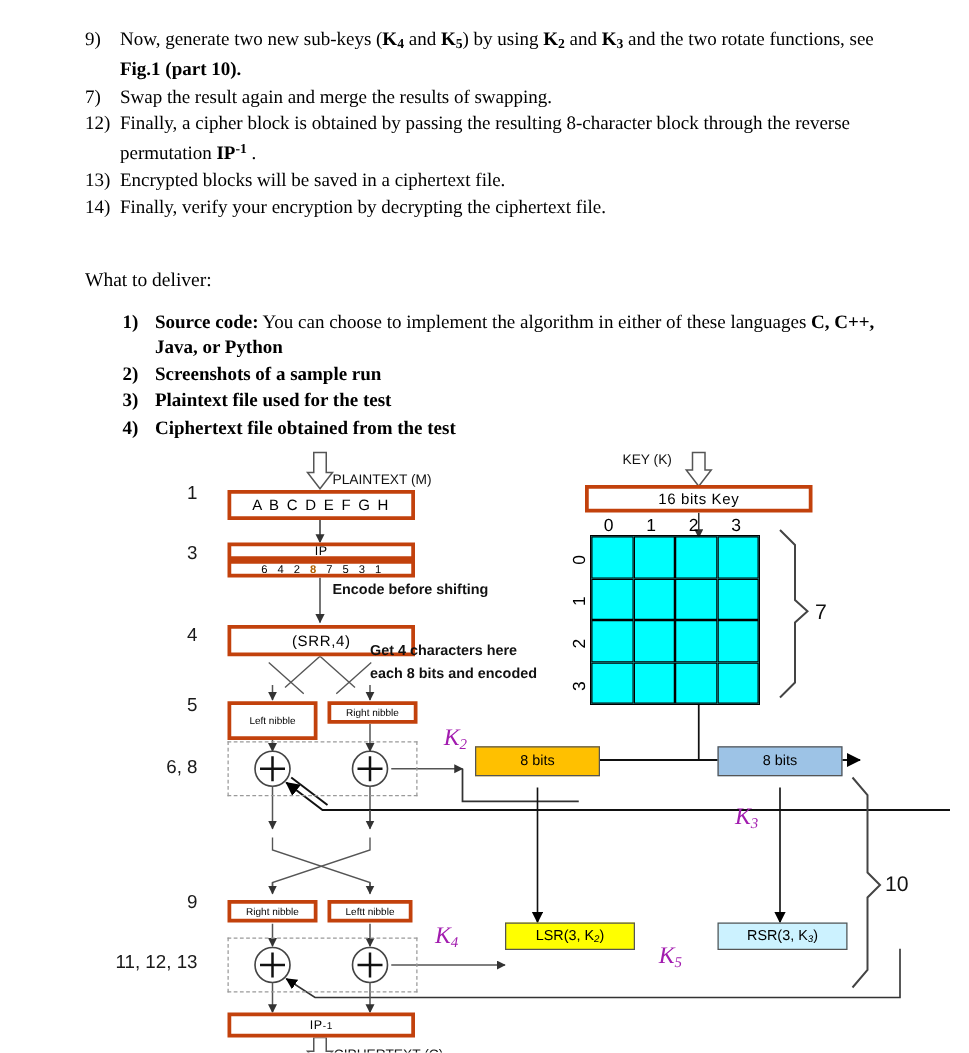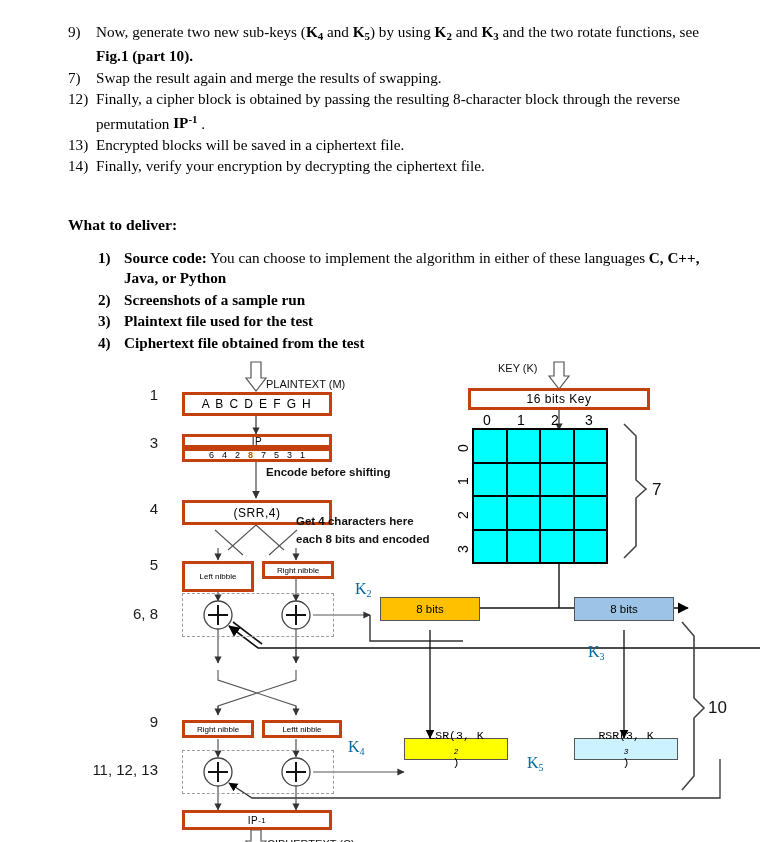--- a/index.html
+++ b/index.html
@@ -24,21 +24,21 @@
   }
   .li{ position:relative; padding-left:28px; margin-bottom:1px;}
   .li .num{ position:absolute; left:0; top:0; width:26px; text-align:left;}
   .li p{margin:0;}
   b{font-weight:bold;}
   sub{font-size:72%; vertical-align:-0.25em;}
   sup{font-size:72%; vertical-align:0.42em;}
 
   .deliver-head{
     position:absolute; left:68px; top:216px;
-    font-size:15.6px; font-weight:bold;
+    font-size:15.6px; font-weight:normal;
   }
   .deliver{
     position:absolute; left:98px; top:248px; width:630px;
     font-size:15.2px; line-height:20.4px;
   }
   .deliver .li{padding-left:26px;}
   .deliver .li .num{font-weight:bold;}
   .dbold{font-weight:bold;}
 
   
@@ -69,36 +69,37 @@
     position:absolute;
     font-family:"Liberation Sans", sans-serif;
     font-size:11px;
     color:#111;
     white-space:nowrap;
   }
   .lbl.bold{font-weight:bold;font-size:11.5px;}
   .klbl{
     position:absolute;
     font-family:"Liberation Serif", serif;
-    font-size:16px;
-    color:#0369a1;
+    font-style:italic;
+    font-size:19px;
+    color:#a21caf;
     white-space:nowrap;
   }
   .klbl sub{font-size:63%; vertical-align:-0.28em;}
 
   .cbox{
     position:absolute;
     box-sizing:border-box;
     border:1px solid #555;
     display:flex;align-items:center;justify-content:center;
     font-family:"Liberation Sans", sans-serif;
     font-size:11.5px;
     color:#000;
   }
-  .cbox.serifk{font-family:Liberation Mono, monospace;flex-direction:column;}
+  .cbox.serifk{font-family:Liberation Sans, sans-serif;}
   .cbox i{font-style:italic;}
   .cbox sub{font-size:68%;vertical-align:-0.25em;}
 
   .matrix{position:absolute; border:1.6px solid #000; box-sizing:border-box;
           display:grid; grid-template-columns:repeat(4,1fr); grid-template-rows:repeat(4,1fr);}
   .matrix div{border:0.8px solid #000; background:#00ffff; box-sizing:border-box;}
   .mcol{position:absolute;font-family:"Liberation Sans",sans-serif;font-size:14px;}
   .mrow{position:absolute;font-family:"Liberation Sans",sans-serif;font-size:14px;
         transform:rotate(-90deg); transform-origin:center center;}
 
@@ -284,21 +285,21 @@
     <div class="box small" style="left:182px;top:203px;width:72px;height:31px;">Left nibble</div>
     <div class="box small" style="left:262px;top:203px;width:72px;height:18px;">Right nibble</div>
 
     <div class="dash" style="left:182px;top:235px;width:152px;height:44px;"></div>
 
     <div class="klbl" style="left:355px;top:222px;">
       <span>K</span><sub>2</sub>
     </div>
 
     <div class="box small" style="left:182px;top:362px;width:72px;height:18px;">Right nibble</div>
-    <div class="box small" style="left:262px;top:362px;width:80px;height:18px;">Leftt nibble</div>
+    <div class="box small" style="left:262px;top:362px;width:68px;height:18px;">Leftt nibble</div>
 
     <div class="dash" style="left:182px;top:392px;width:152px;height:44px;"></div>
 
     <div class="klbl" style="left:348px;top:380px;">
       <span>K</span><sub>4</sub>
     </div>
 
     <div class="box" style="left:182px;top:452px;width:150px;height:20px;font-size:10px;">
       <span>IP</span>
         <sup style="font-size:8px;">-1</sup>

